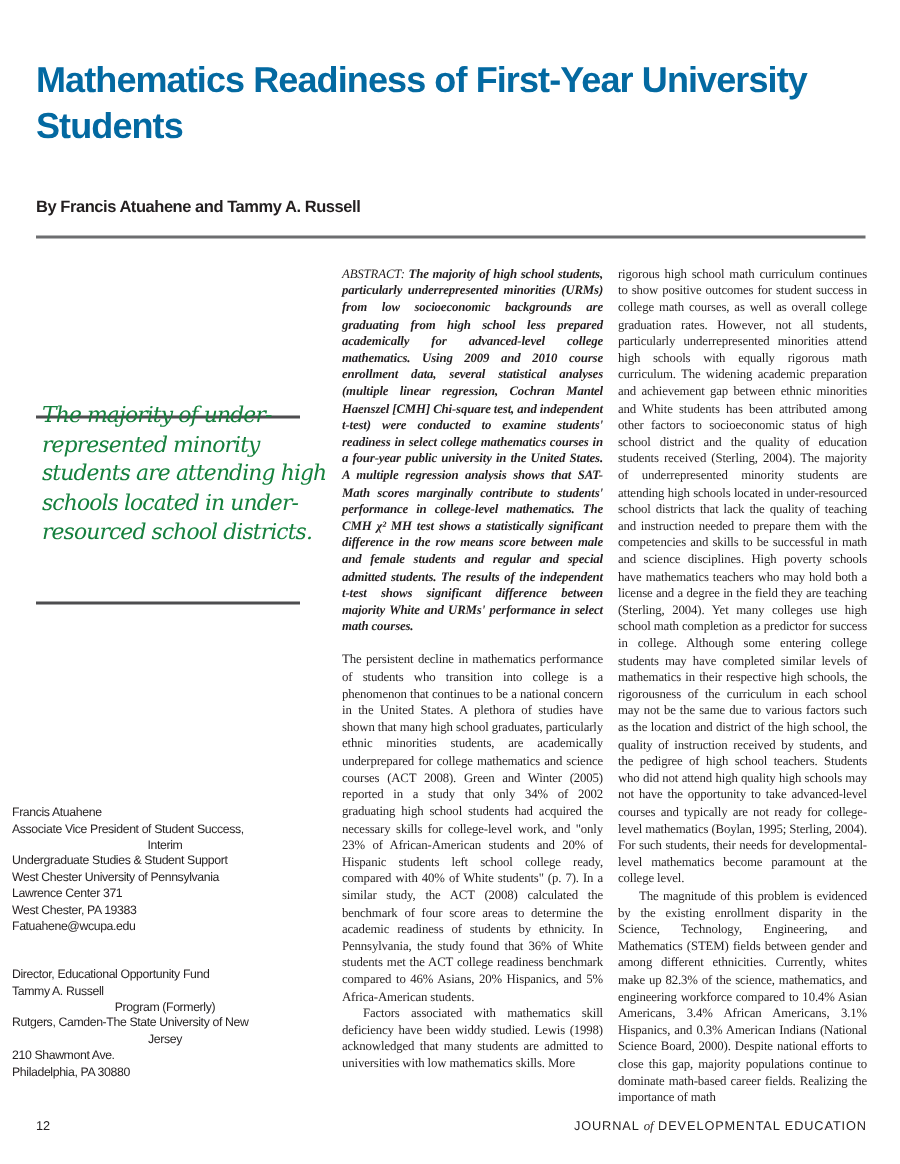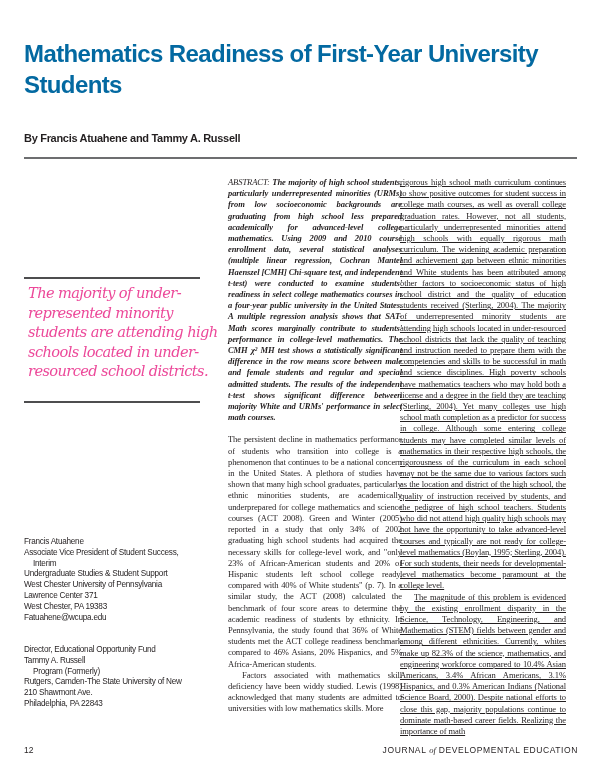--- a/index.html
+++ b/index.html
@@ -17,41 +17,41 @@
       font-size: 11px; letter-spacing: -0.3px; color: #231f20;
     }
     .rule-top {
       position: absolute; left: 24px; top: 157px; width: 553px; height: 2px; background: #6d6e70;
     }
 
     .pullquote-rule { position: absolute; left: 24px; width: 176px; height: 1.5px; background: #4d4d4f; }
     .pullquote-rule.top { top: 277px; }
     .pullquote-rule.bottom { top: 401px; }
     .pullquote {
-      position: absolute; left: 28px; top: 283px; width: 190px;
+      position: absolute; left: 28px; top: 267px; width: 190px;
       font-family: "DejaVu Serif", serif; font-style: italic;
-      font-size: 14.6px; line-height: 19.5px; letter-spacing: -0.6px; color: #ec4899;
+      font-size: 14.6px; line-height: 19.5px; letter-spacing: -0.6px; color: #15803d;
     }
 
     .affil {
-      position: absolute; left: 24px; width: 195px;
+      position: absolute; left: 8px; width: 195px;
       font-family: "Liberation Sans", sans-serif; font-size: 8.2px; line-height: 10.8px;
       letter-spacing: -0.25px; color: #231f20;
     }
-    .affil div.indent { padding-left: 9px; }
+    .affil div.indent { padding-left: 9px; text-align: center; }
     .affil.a1 { top: 537px; }
     .affil.a2 { top: 645px; }
 
     .col {
       position: absolute; font-family: "Liberation Serif", serif;
       font-size: 8.55px; line-height: 11.2px; color: #231f20; text-align: justify;
       letter-spacing: -0.1px;
     }
     .col-mid { left: 228px; top: 177px; width: 174px; }
-    .col-right { left: 400px; top: 177px; width: 166px; text-decoration: underline; }
+    .col-right { left: 412px; top: 177px; width: 166px; }
     .abstract { font-style: italic; font-weight: bold; }
     .abstract .lead { font-style: italic; font-weight: normal; }
     .col p + p { text-indent: 14px; }
     .col-mid .body { margin-top: 11px; }
 
     .page-num {
       position: absolute; left: 24px; top: 745px;
       font-family: "Liberation Sans", sans-serif; font-size: 8.5px; color: #231f20;
     }
     .journal {
@@ -80,22 +80,23 @@
   <div>Lawrence Center 371</div>
   <div>West Chester, PA 19383</div>
   <div>Fatuahene@wcupa.edu</div>
 </div>
 
 <div class="affil a2">
   <div>Director, Educational Opportunity Fund</div>
   <div>Tammy A. Russell</div>
   <div class="indent">Program (Formerly)</div>
   <div>Rutgers, Camden-The State University of New</div>
+  <div class="indent">Jersey</div>
   <div>210 Shawmont Ave.</div>
-  <div>Philadelphia, PA 22843</div>
+  <div>Philadelphia, PA 30880</div>
 </div>
 
 <div class="col col-mid">
   <p class="abstract"><span class="lead">ABSTRACT:</span> <span>The majority of high school students, particularly underrepresented minorities (URMs) from low socioeconomic backgrounds are graduating from high school less prepared academically for advanced-level college mathematics. Using 2009 and 2010 course enrollment data, several statistical analyses (multiple linear regression, Cochran Mantel Haenszel [CMH] Chi-square test, and independent t-test) were conducted to examine students' readiness in select college mathematics courses in a four-year public university in the United States. A multiple regression analysis shows that SAT-Math scores marginally contribute to students' performance in college-level mathematics. The CMH χ² MH test shows a statistically significant difference in the row means score between male and female students and regular and special admitted students. The results of the independent t-test shows significant difference between majority White and URMs' performance in select math courses.</span></p>
   <div class="body">
     <p>The persistent decline in mathematics performance of students who transition into college is a phenomenon that continues to be a national concern in the United States. A plethora of studies have shown that many high school graduates, particularly ethnic minorities students, are academically underprepared for college mathematics and science courses (ACT 2008). Green and Winter (2005) reported in a study that only 34% of 2002 graduating high school students had acquired the necessary skills for college-level work, and "only 23% of African-American students and 20% of Hispanic students left school college ready, compared with 40% of White students" (p. 7). In a similar study, the ACT (2008) calculated the benchmark of four score areas to determine the academic readiness of students by ethnicity. In Pennsylvania, the study found that 36% of White students met the ACT college readiness benchmark compared to 46% Asians, 20% Hispanics, and 5% Africa-American students.</p>
     <p>Factors associated with mathematics skill deficiency have been widdy studied. Lewis (1998) acknowledged that many students are admitted to universities with low mathematics skills. More</p>
   </div>
 </div>
 

